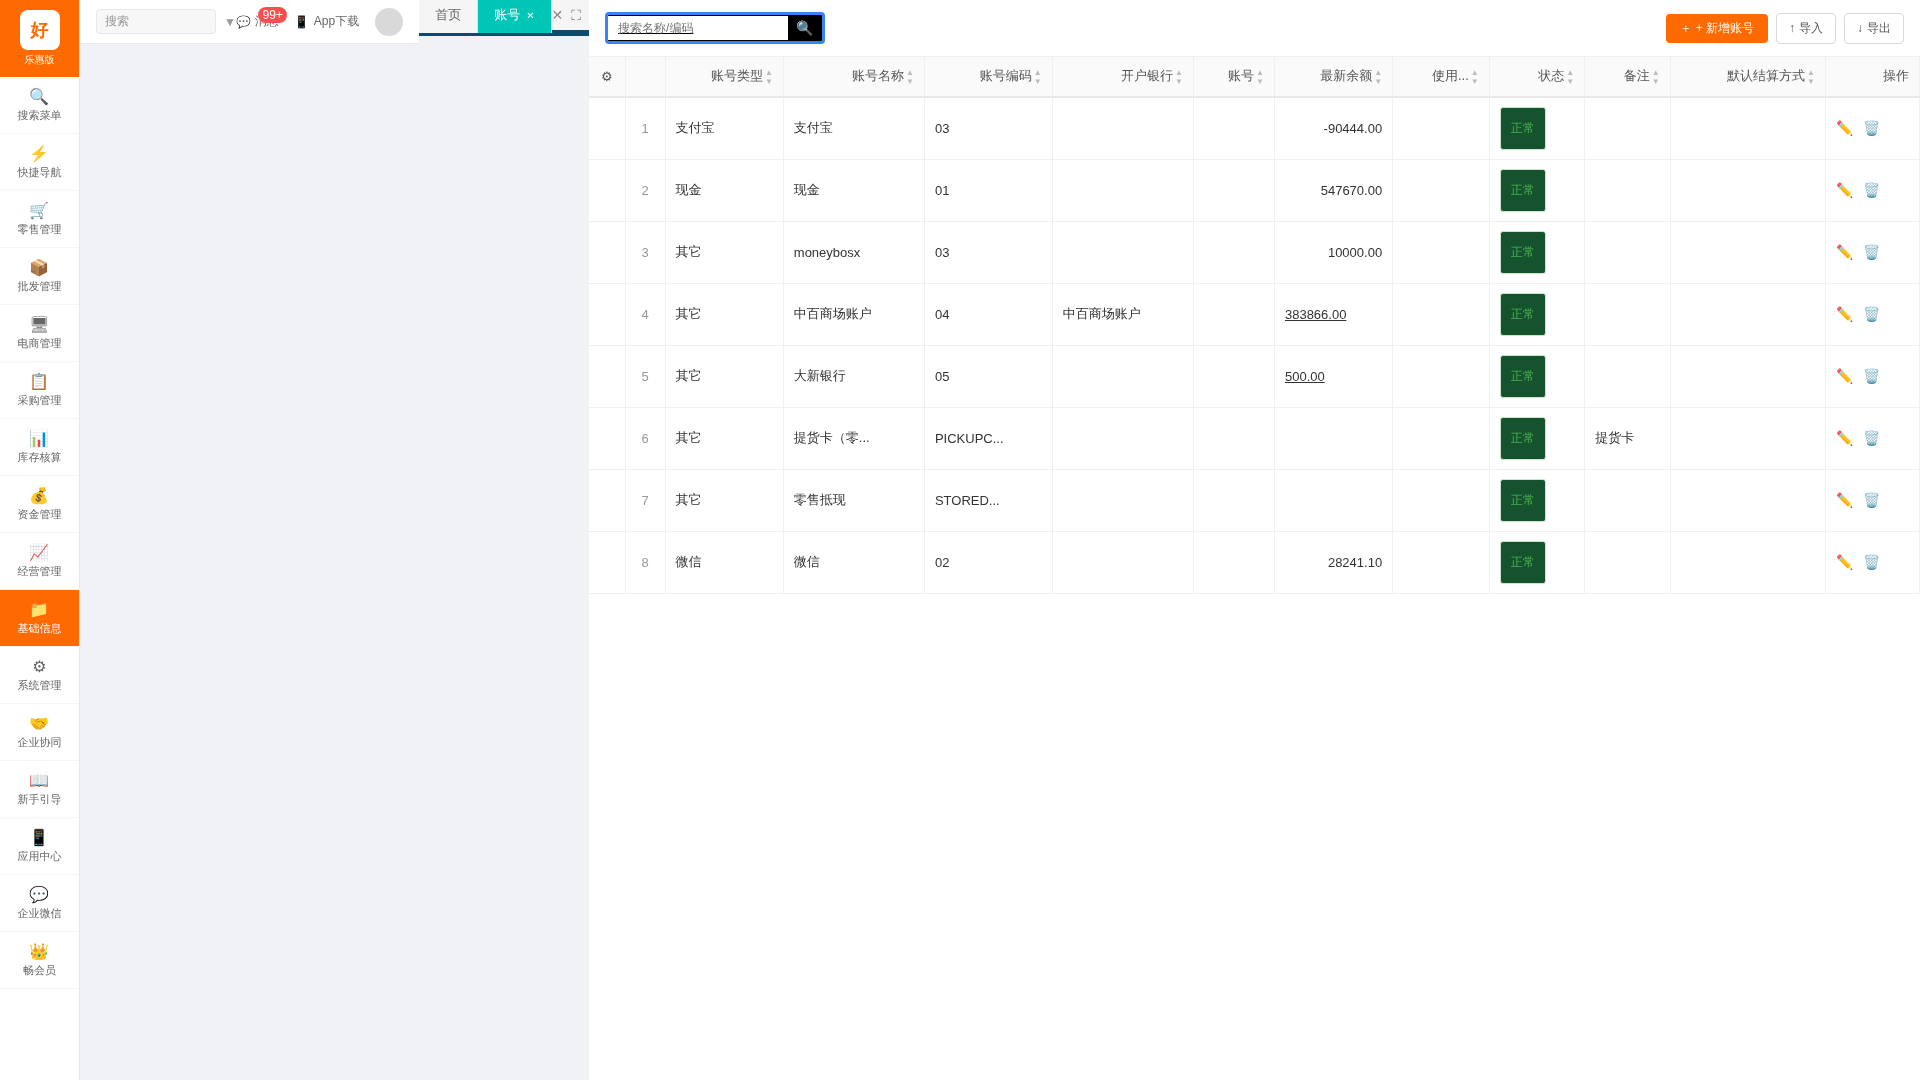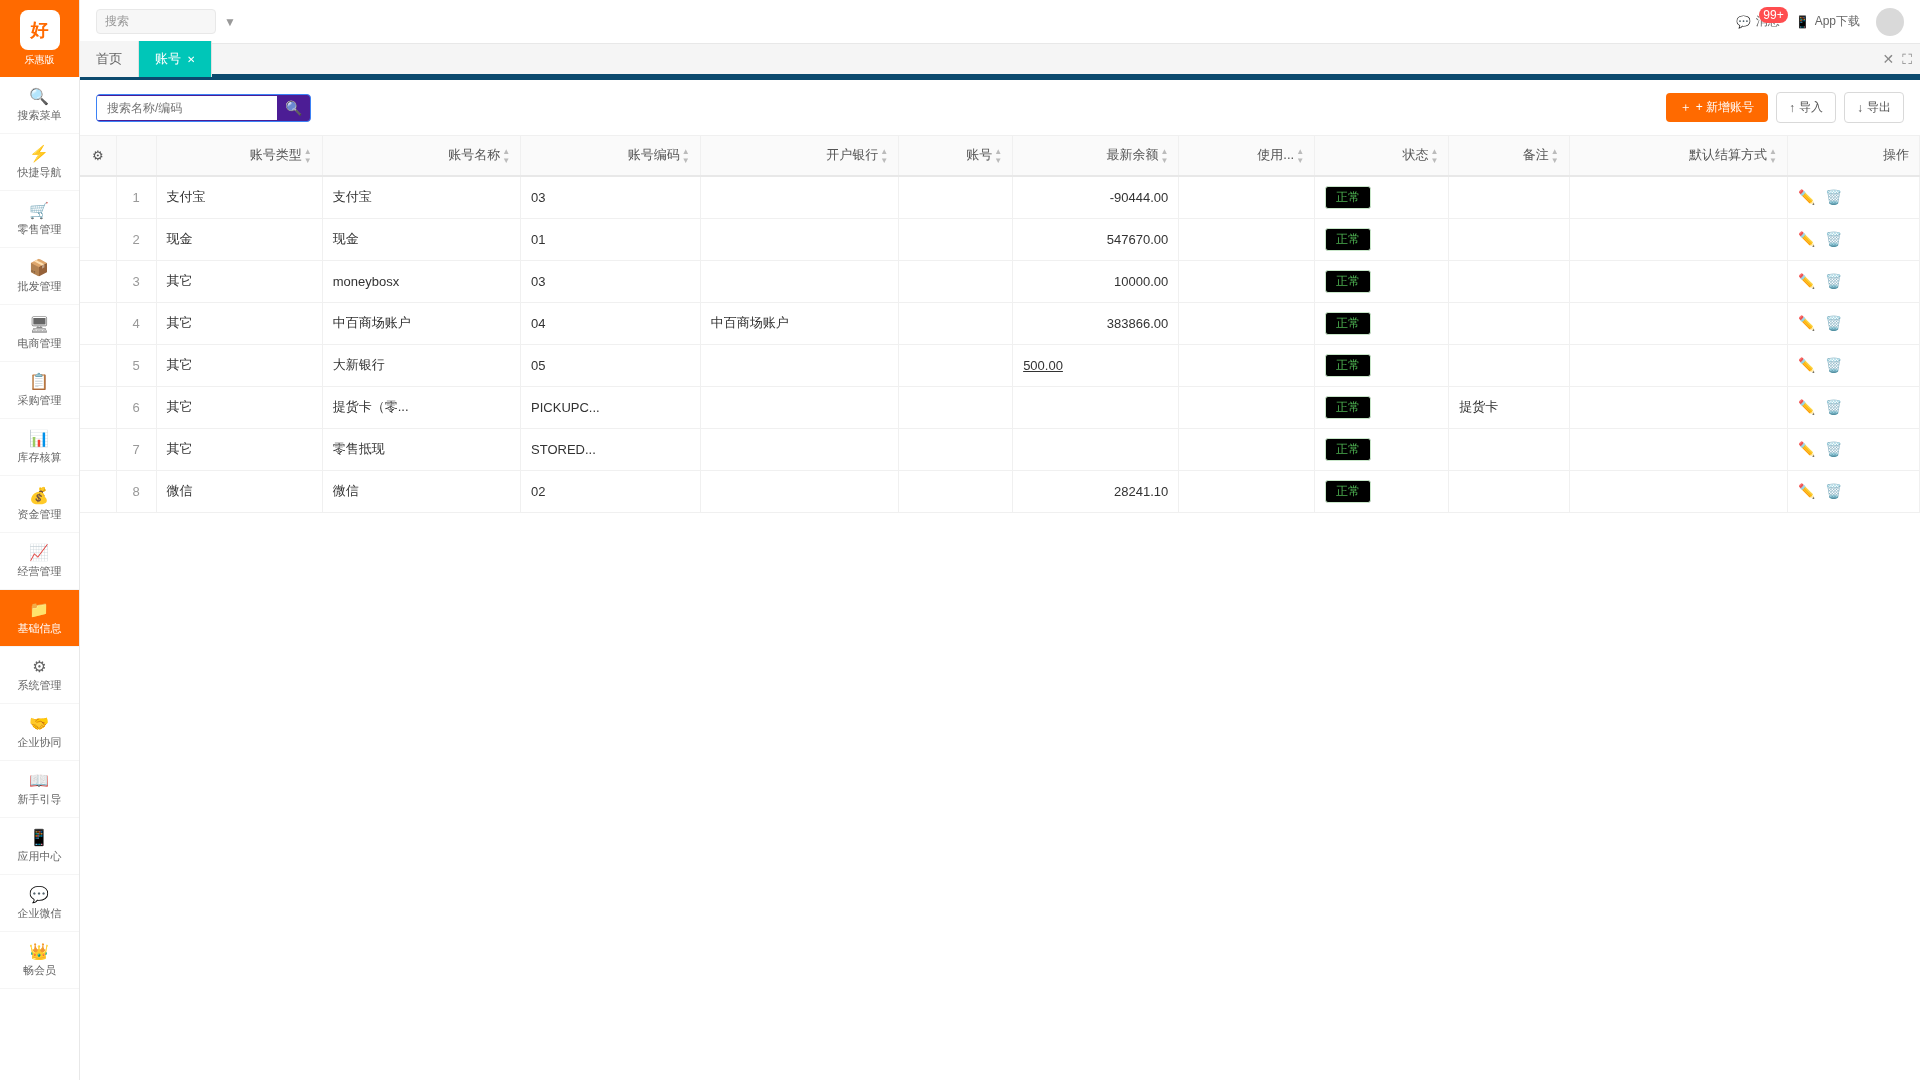--- a/index.html
+++ b/index.html
@@ -47,21 +47,21 @@
       font-size: 11px;
       border-bottom: 1px solid #f5f5f5;
     }
     .sidebar-item.active { background: #ff6a00; color: #fff; }
     .sidebar-item .si-icon { font-size: 16px; margin-bottom: 2px; }
 
     
     .main-wrapper {
       flex: 1;
       display: flex;
-      flex-direction: column;
+      flex-direction: row;
       height: 100%;
       overflow: hidden;
     }
 
     
     .top-header {
       height: 44px;
       background: #fff;
       display: flex;
       align-items: center;
@@ -132,22 +132,22 @@
       padding: 12px 16px;
       display: flex;
       align-items: center;
       justify-content: space-between;
       border-bottom: 1px solid #f0f0f0;
       flex-shrink: 0;
     }
     .toolbar-left { display: flex; align-items: center; gap: 8px; }
     .search-input-wrap {
       display: flex; align-items: center;
-      border: 1px solid #3b82f6; border-radius: 4px;
-      overflow: hidden; background: #4c1d95;
+      border: 3px solid #3b82f6; border-radius: 4px;
+      overflow: hidden; background: #000000; text-decoration: underline;
     }
     .search-input {
       border: none; outline: none; padding: 5px 10px;
       font-size: 12px; width: 180px; color: #333;
     }
     .search-btn {
       background: none; border: none; padding: 5px 8px;
       cursor: pointer; color: #888; font-size: 14px;
     }
     .toolbar-right { display: flex; align-items: center; gap: 8px; }
@@ -193,24 +193,24 @@
     tbody tr { border-bottom: 1px solid #f0f0f0; }
     tbody td {
       padding: 9px 10px;
       color: #333;
       white-space: nowrap;
       border-right: 1px solid #f0f0f0;
     }
     .row-num { color: #999; text-align: center; }
     .status-badge {
       display: inline-block;
-      padding: 2px 10px;
+      padding: 12px 10px;
       border-radius: 3px;
       font-size: 12px;
-      background: #000000;
+      background: #14532d;
       color: #4caf50;
       border: 1px solid #c8e6c9;
       font-family: Liberation Serif, serif;
     }
     .action-icons { display: flex; align-items: center; gap: 10px; }
     .action-icon { color: #aaa; cursor: pointer; font-size: 14px; }
 
     .gear-col { width: 36px; text-align: center; }
 
     
@@ -488,21 +488,21 @@
     </td>
   </tr>
             <tr>
     <td class="row-num"></td>
     <td class="row-num">4</td>
     <td>其它</td>
     <td>中百商场账户</td>
     <td>04</td>
     <td>中百商场账户</td>
     <td></td>
-    <td style="text-align:right;">383866.00</td>
+    <td style="text-decoration:underline;">383866.00</td>
     <td></td>
     <td><span class="status-badge">正常</span></td>
     <td></td>
     <td></td>
     <td>
       <div class="action-icons">
         <span class="action-icon">✏️</span>
         <span class="action-icon">🗑️</span>
       </div>
     </td>

